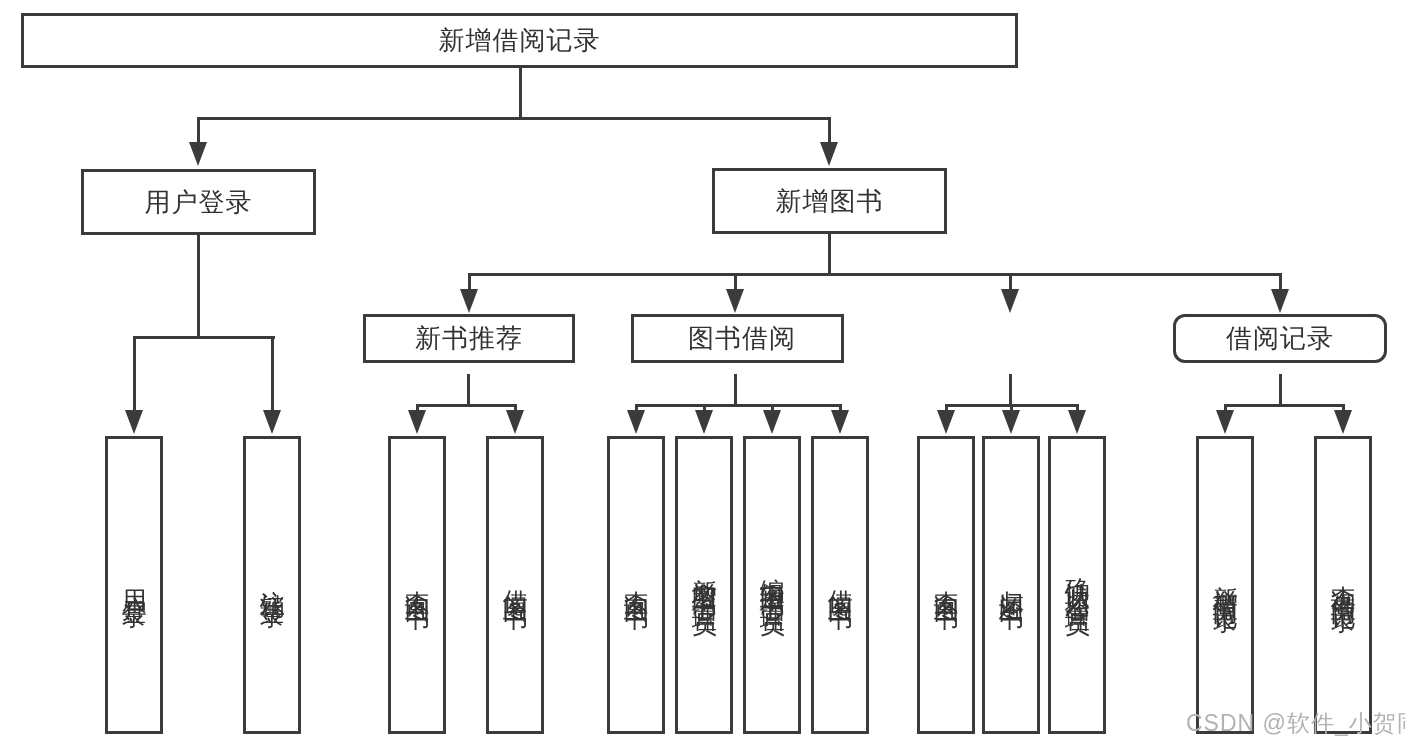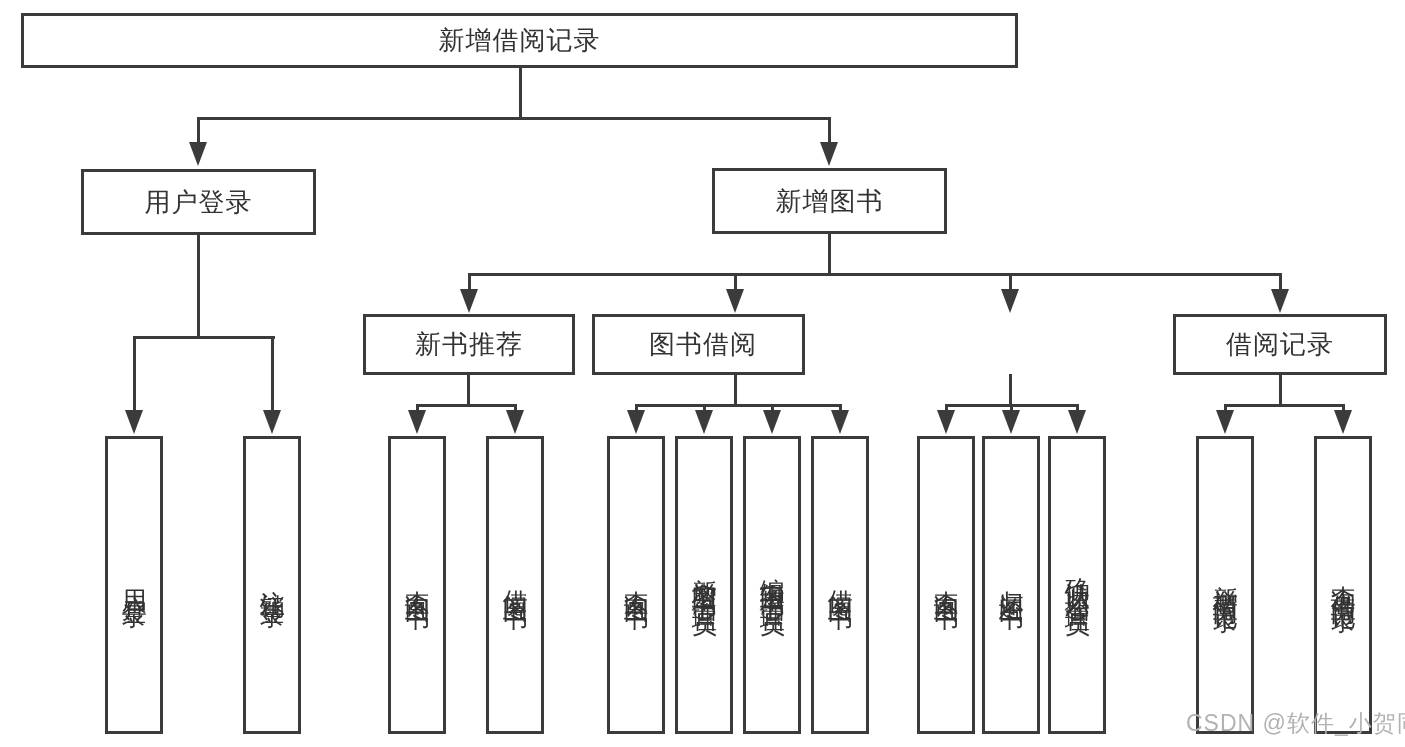--- a/index.html
+++ b/index.html
@@ -26,25 +26,25 @@
     display: flex; align-items: center; justify-content: center;
     font-size: 26px;
     letter-spacing: 1px;
     color: var(--text);
     z-index: 2;
   }
   .root-box  { left: 21px;  top: 13px;  width: 997px; height: 55px; }
   .l2 { height: 66px; }
   .l2a { left: 81px;  top: 169px; width: 235px; }
   .l2b { left: 712px; top: 168px; width: 235px; }
-  .l3 { top: 314px; height: 61px; }
+  .l3 { top: 314px; height: 49px; }
   .l3a { left: 363px;  width: 212px; }
-  .l3b { left: 592px;  width: 213px; padding-left: 9px; }
+  .l3b { left: 631px;  width: 213px; padding-left: 9px; }
   .l3c { left: 903px;  width: 214px; }
-  .l3d { left: 1173px; width: 214px; }
+  .l3d { left: 1173px; width: 214px; border-radius: 12px; }
 
   
   .vbox {
     position: absolute;
     top: 436px; height: 298px; width: 58px;
     border: 3px solid var(--line);
     background: var(--bg);
     display: flex; align-items: center; justify-content: center;
     padding-bottom: 10px;
     z-index: 2;

